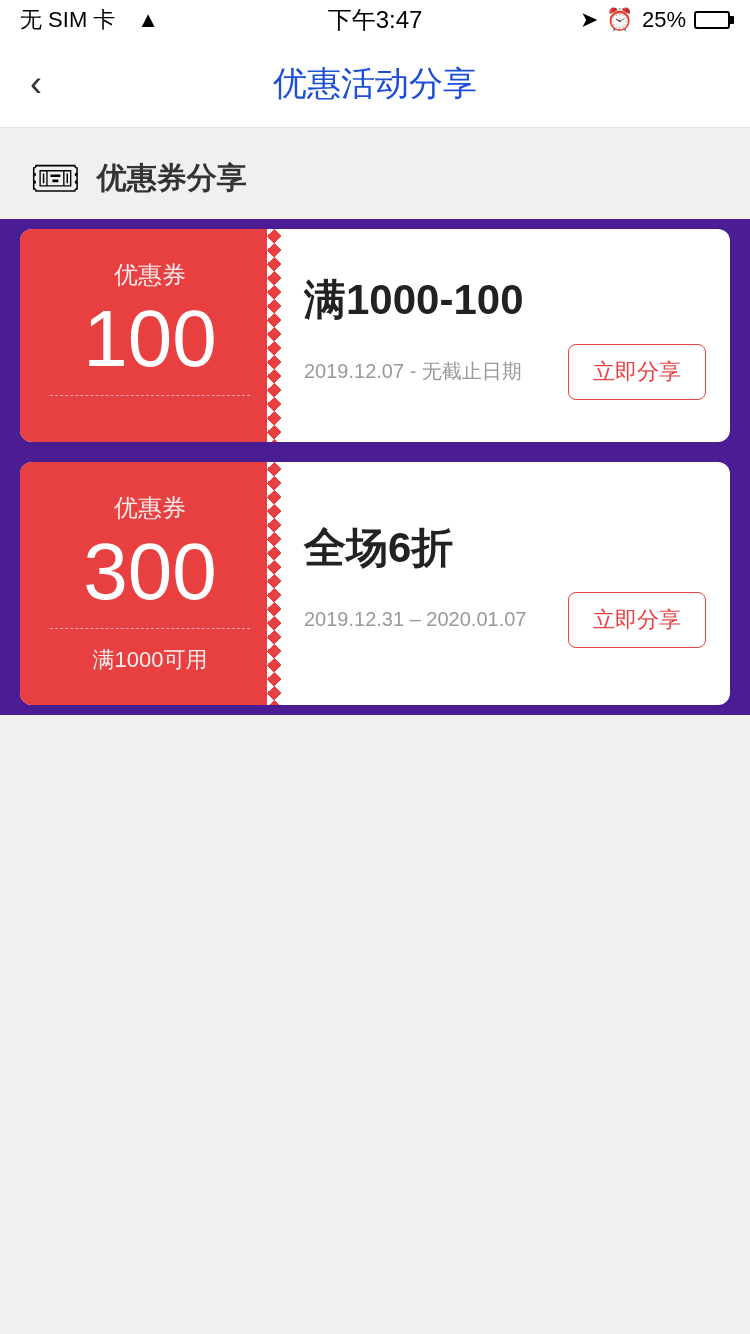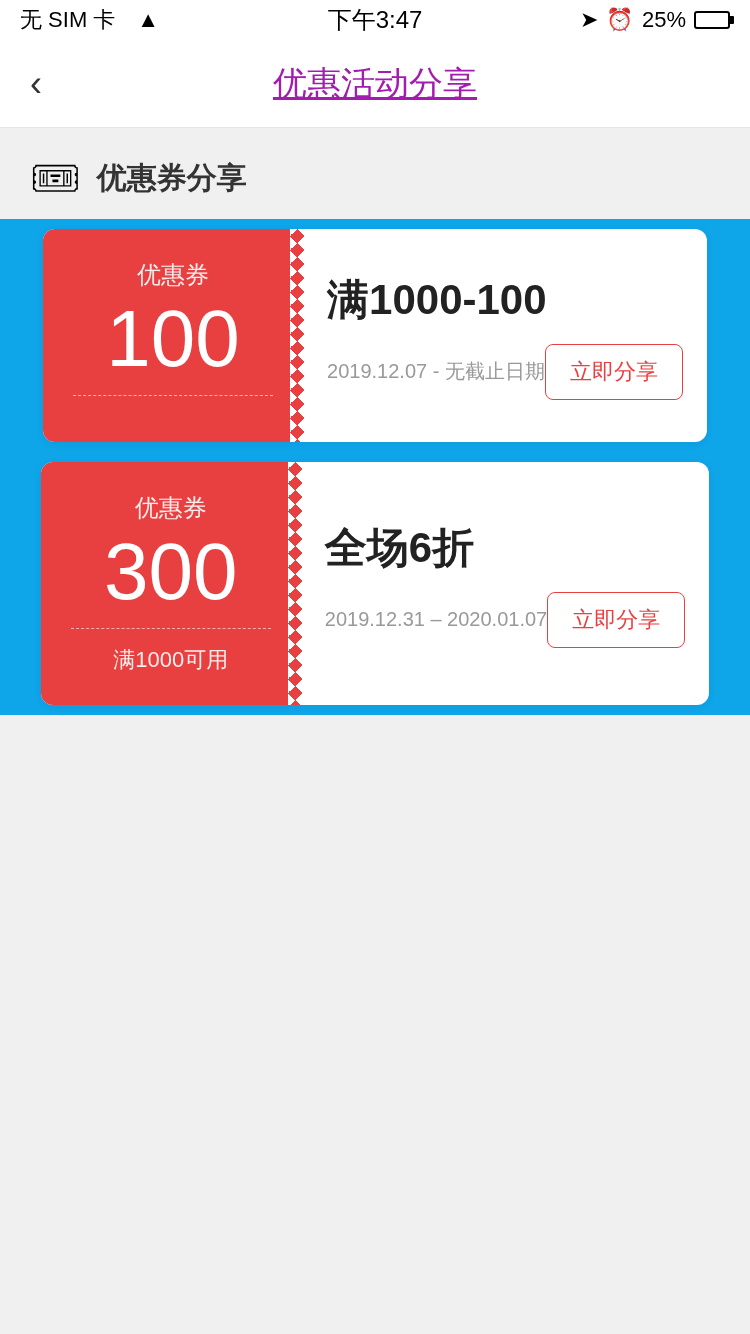--- a/index.html
+++ b/index.html
@@ -82,22 +82,21 @@
     .nav-back {
       position: absolute;
       left: 30px;
       font-size: 36px;
       color: #333;
       cursor: pointer;
     }
     .nav-title {
       font-size: 34px;
       font-weight: 500;
-      color: #a21caf;
-      text-decoration: underline;
+      color: #1d4ed8;
     }
 
     
     .section-header {
       background: #f0f0f0;
       padding: 30px 30px 20px 30px;
       display: flex;
       align-items: flex-start;
       gap: 16px;
     }
@@ -114,26 +113,25 @@
       font-weight: 600;
       color: #333;
     }
     .section-subtitle {
       font-size: 24px;
       color: #999;
     }
 
     
     .coupon-list {
-      background: #0ea5e9;
+      background: #4c1d95;
       padding: 10px 20px;
       display: flex;
       flex-direction: column;
       gap: 20px;
-      align-items: center;
     }
 
     
     .coupon-card {
       background: #fff;
       border-radius: 12px;
       display: flex;
       overflow: hidden;
       box-shadow: 0 2px 8px rgba(0,0,0,0.06);
     }

